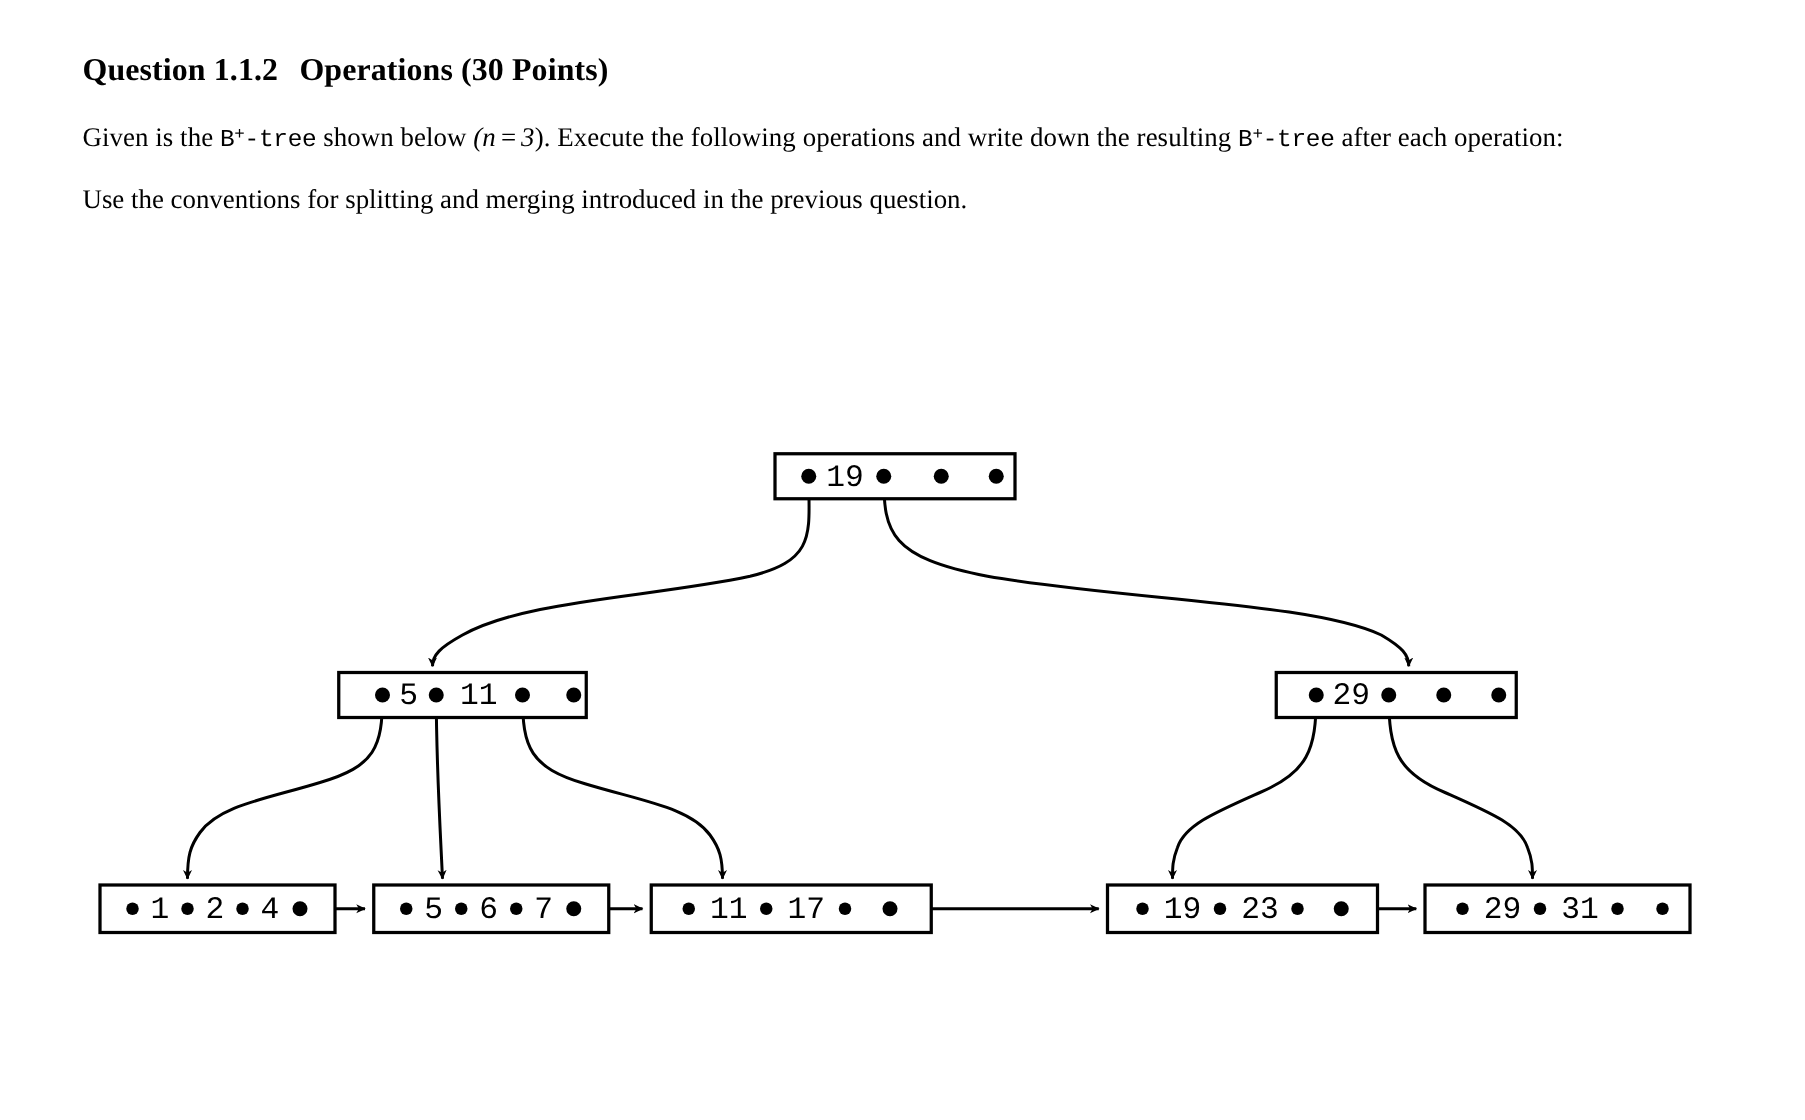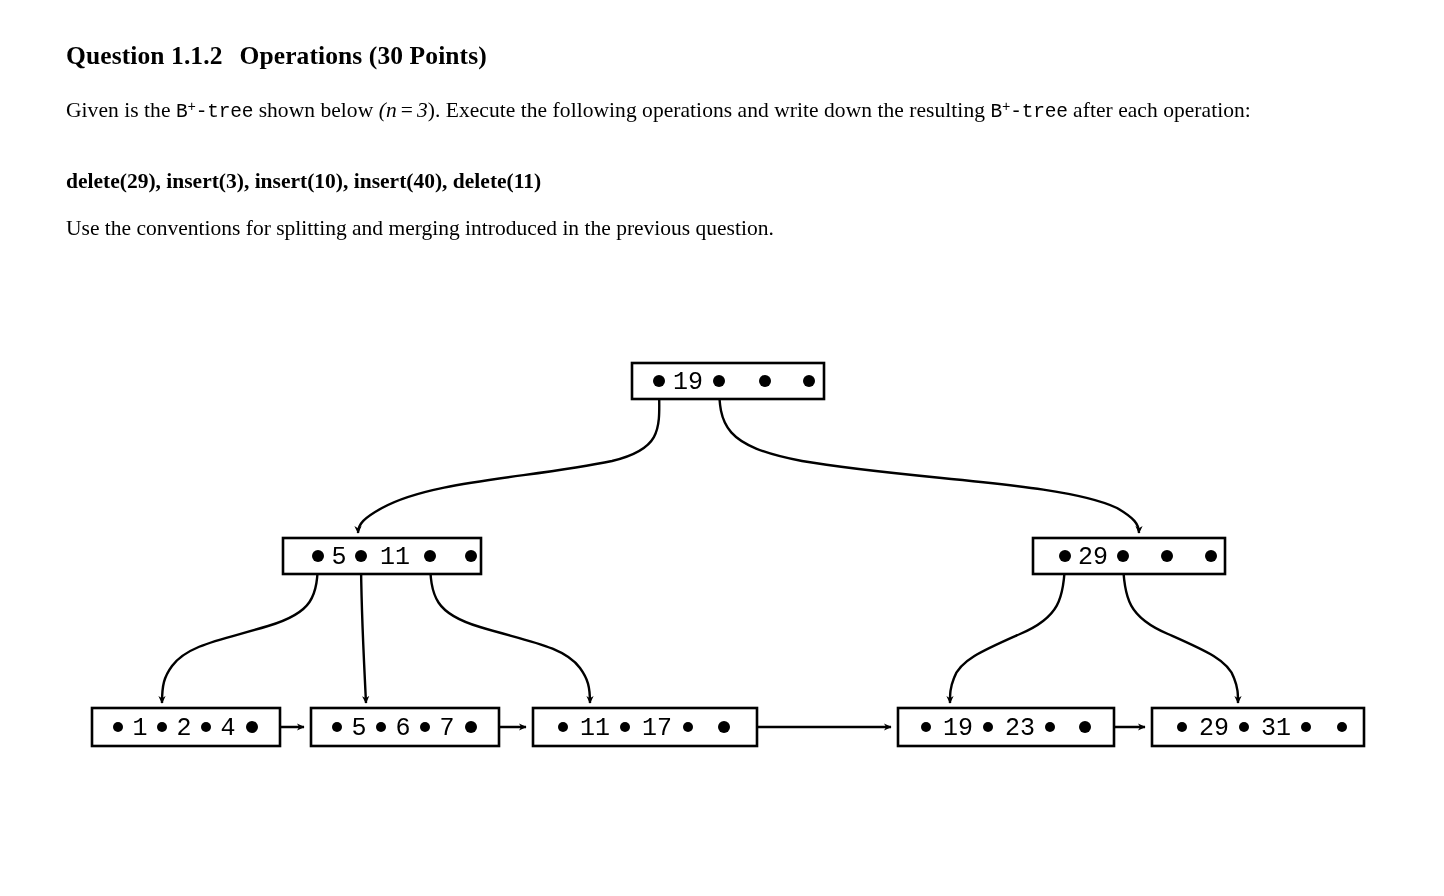--- a/index.html
+++ b/index.html
@@ -88,21 +88,20 @@
     line-height: 30px;
     margin: 17px 0 0 0;
   }
 
   .figure {
     position: absolute;
     left: 0;
     top: 330px;
     width: 1424px;
     height: 460px;
-    padding-left: 12px;
   }
   svg { display: block; }
   .nodebox {
     fill: #ffffff;
     stroke: #000000;
     stroke-width: 2.6;
   }
   .keytext {
     font-family: "Liberation Mono", "DejaVu Sans Mono", monospace;
     font-size: 25px;
@@ -128,21 +127,20 @@
 <div class="page">
 
   <div class="text-col">
 
     <h1 class="qtitle">
       <span>Question 1.1.2</span><span class="gap"></span><span>Operations (30 Points)</span>
     </h1>
 
     <p class="para firstpara"><span>Given is the </span><span class="mono"><span>B</span><sup>+</sup><span>-tree</span></span><span> shown below </span><span class="mathit">(</span><span class="mathit">n</span><span class="thinsp"></span><span>=</span><span class="thinsp"></span><span class="mathnum">3</span><span>).</span><span> Execute the following operations and write down the resulting </span><span class="mono"><span>B</span><sup>+</sup><span>-tree</span></span><span> after each operation:</span></p>
 
-    <p class="ops">delete(29), insert(3), insert(10), insert(40), delete(11)</p>
 
     <p class="convention">Use the conventions for splitting and merging introduced in the previous question.</p>
 
   </div>
 
   <div class="figure">
     <svg width="1444" height="460" viewBox="0 0 1444 460">
       <defs>
         <marker id="arrow" viewBox="0 0 12 12" refX="10.5" refY="6" markerWidth="8" markerHeight="8" orient="auto-start-reverse" markerUnits="userSpaceOnUse">
           <path d="M 0 0.6 L 11.5 6 L 0 11.4 L 3.2 6 Z" fill="#000000"></path>

